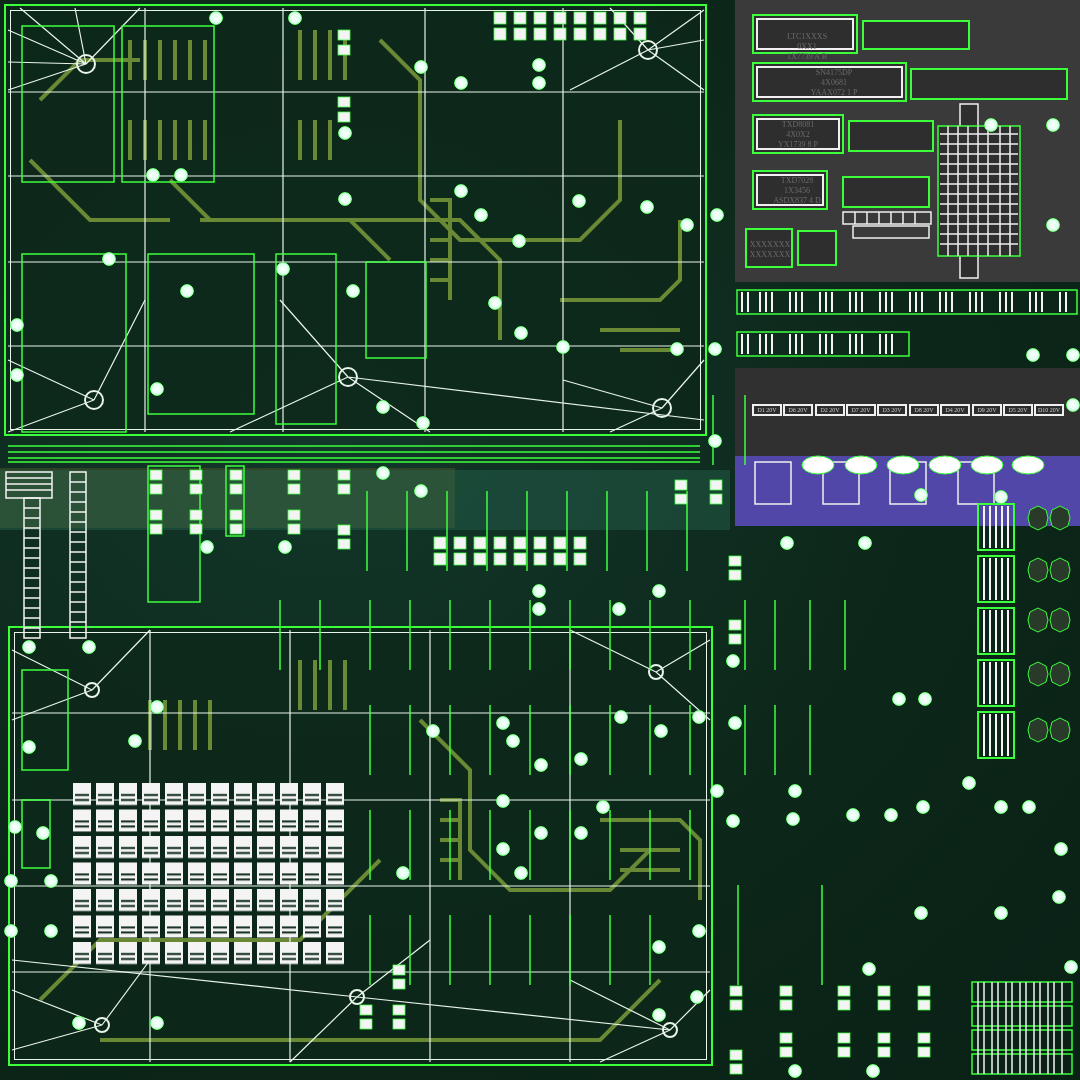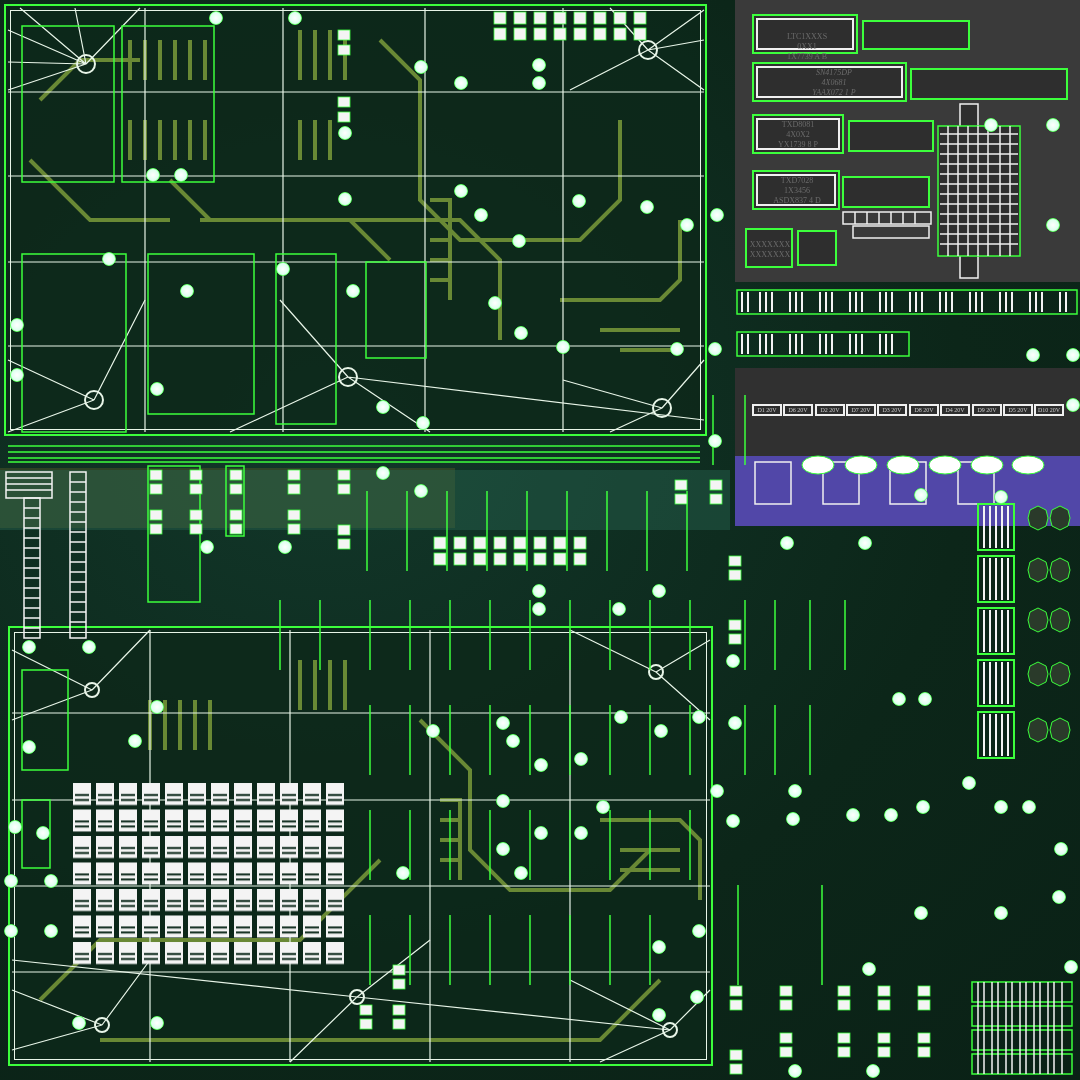--- a/index.html
+++ b/index.html
@@ -130,39 +130,39 @@
     <div class="chip-label" style="left:10px;top:16px;width:86px;">
       <div>LTC1XXXS</div>
       <div>0XX1</div>
       <div>1X7739 A B</div>
     </div>
   </div>
   <div class="chip" style="left:862px;top:20px;width:108px;height:30px;"></div>
 
   <div class="chip" style="left:752px;top:62px;width:155px;height:40px;">
     <div class="wb" style="left:2px;top:2px;right:2px;bottom:2px;"></div>
-    <div class="chip-label" style="left:30px;top:4px;width:100px;font-style:italic;">
+    <div class="chip-label" style="left:30px;top:4px;width:100px;">
       <div>SN4175DP</div>
       <div>4X0681</div>
       <div>YAAX072 1 P</div>
     </div>
   </div>
   <div class="chip" style="left:910px;top:68px;width:158px;height:32px;"></div>
 
   <div class="chip" style="left:752px;top:114px;width:92px;height:40px;">
     <div class="wb" style="left:2px;top:2px;right:2px;bottom:2px;"></div>
     <div class="chip-label" style="left:4px;top:4px;width:80px;">
       <div>TXD8081</div>
       <div>4X0X2</div>
       <div>YX1739 8 P</div>
     </div>
   </div>
   <div class="chip" style="left:848px;top:120px;width:86px;height:32px;"></div>
 
-  <div class="chip" style="left:752px;top:170px;width:88px;height:40px;">
+  <div class="chip" style="left:752px;top:170px;width:76px;height:40px;">
     <div class="wb" style="left:2px;top:2px;right:2px;bottom:2px;"></div>
     <div class="chip-label" style="left:4px;top:4px;width:78px;">
       <div>TXD7028</div>
       <div>1X3456</div>
       <div>ASDX837 4 D</div>
     </div>
   </div>
   <div class="chip" style="left:842px;top:176px;width:88px;height:32px;"></div>
 
   <div class="chip" style="left:745px;top:228px;width:48px;height:40px;">

